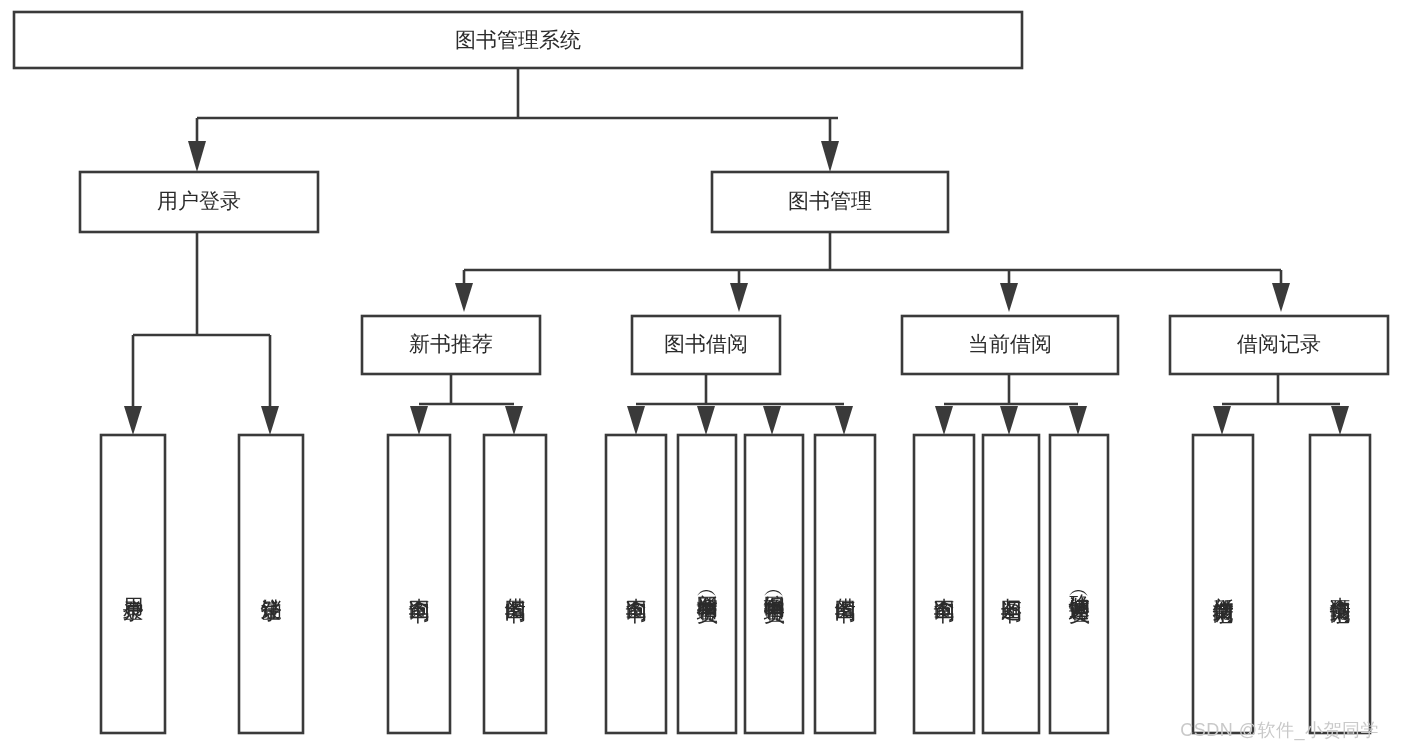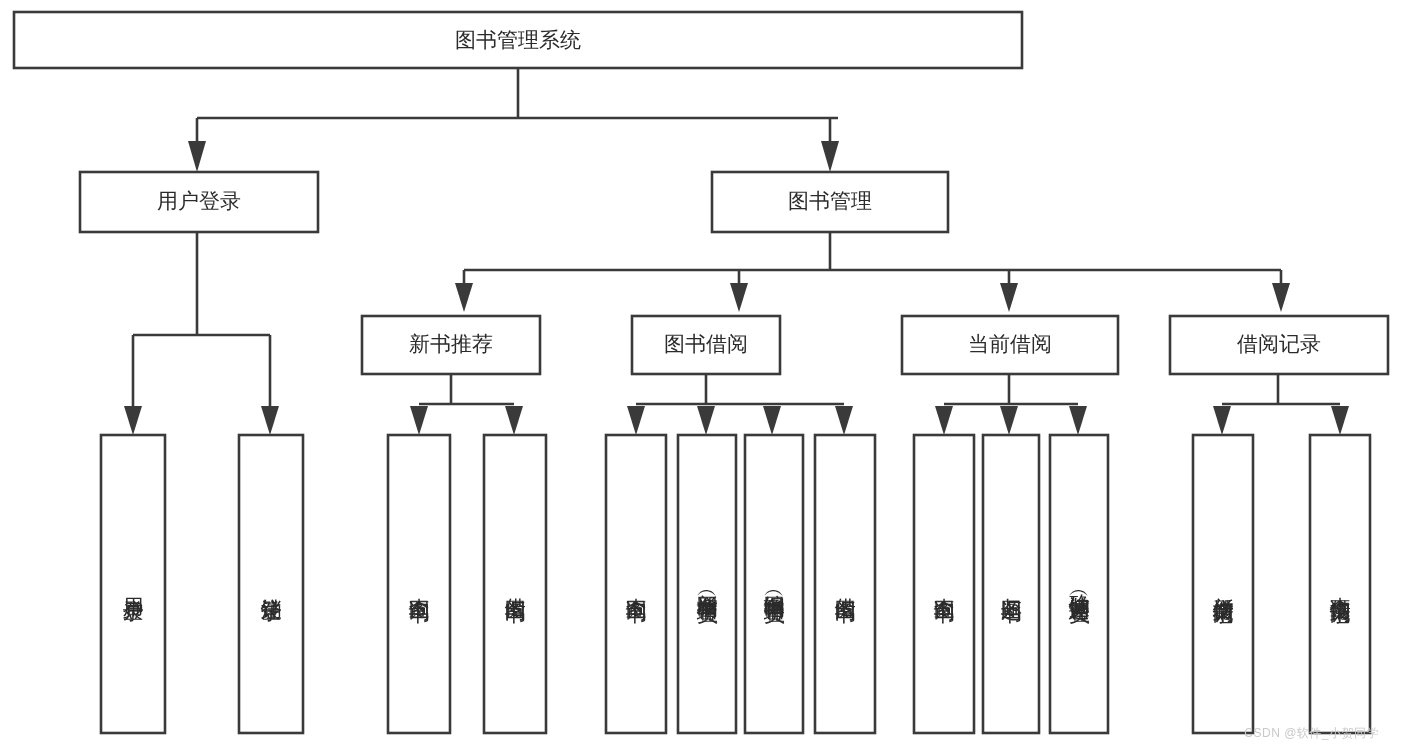--- a/index.html
+++ b/index.html
@@ -62,21 +62,21 @@
     justify-content: center;
     text-align: center;
     white-space: nowrap;
     pointer-events: none;
   }
   .watermark {
     position: absolute;
     right: 16px;
     bottom: 5px;
     font-family: "Liberation Sans", "DejaVu Sans", sans-serif;
-    font-size: 12px;
+    font-size: 18px;
     color: #c9c9c9;
     letter-spacing: 0.5px;
     white-space: nowrap;
   }
 </style>
 </head>
 <body>
 
 <div id="diagram-root">
 

